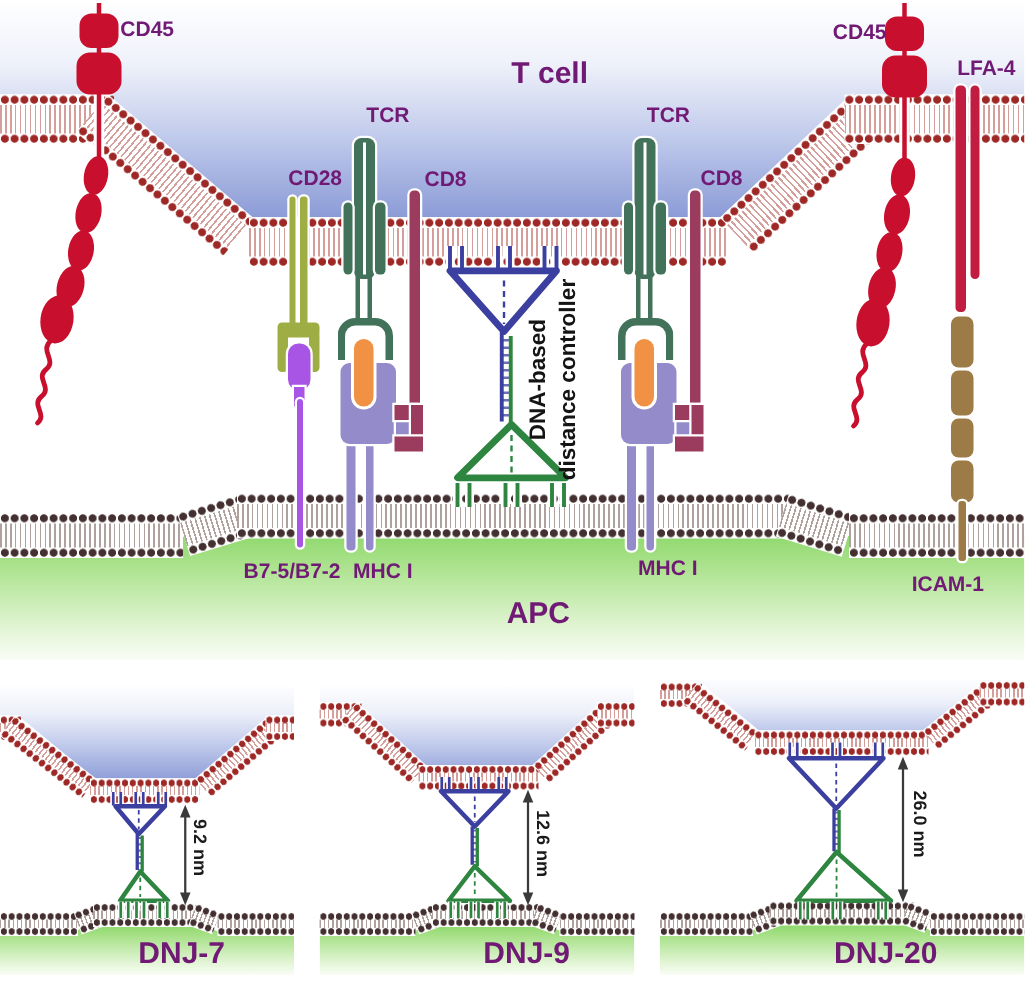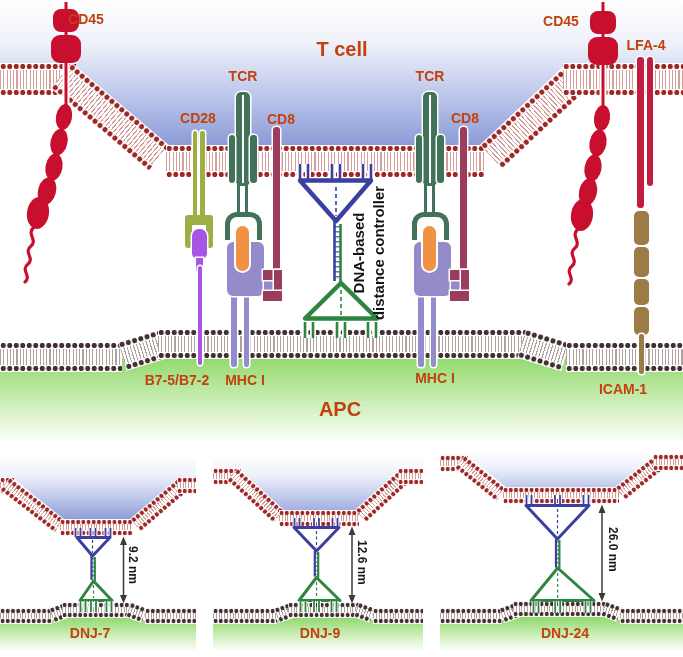--- a/index.html
+++ b/index.html
@@ -27,24 +27,24 @@
     repeating-linear-gradient(90deg,rgba(170,62,56,.5) 0 1px,rgba(0,0,0,0) 1px 2.8px) 0 5.4px/100% 6.2px no-repeat,
     #fff;}
   .memQ{height:16px;background:
     radial-gradient(circle at 2.6px 2.8px,#443031 1.9px,rgba(0,0,0,0) 2.3px) 0 0/5.2px 5.6px repeat-x,
     radial-gradient(circle at 2.6px 2.8px,#443031 1.9px,rgba(0,0,0,0) 2.3px) 0 100%/5.2px 5.6px repeat-x,
     repeating-linear-gradient(90deg,rgba(95,68,62,.5) 0 1px,rgba(0,0,0,0) 1px 2.8px) 0 5.2px/100% 5.6px no-repeat,
     #fff;}
   
   .pr{position:absolute;z-index:30;box-shadow:0 0 0 1.5px #fff;}
   .nosh{box-shadow:none;}
-  .lbl{position:absolute;z-index:50;font-weight:bold;font-size:14px;color:#c2410c;
-       text-align:center;white-space:nowrap;}
+  .lbl{position:absolute;z-index:50;font-weight:bold;font-size:14px;color:#701a75;
+       text-align:right;white-space:nowrap;}
   .big{font-size:20px;}
-  .dnj{font-size:14px;}
+  .dnj{font-size:20px;}
   .nm{position:absolute;z-index:50;font-weight:bold;font-size:12px;color:#1a1a1a;
       writing-mode:vertical-rl;white-space:nowrap;}
   .ctrl-label{position:absolute;z-index:50;left:296px;top:231px;width:150px;height:44px;
       transform:rotate(-90deg);text-align:center;font-weight:bold;font-size:15px;
       line-height:20px;color:#141414;}
   svg{position:absolute;left:0;top:0;z-index:40;}
   .z10{z-index:10;} .z1{z-index:1;}
 </style>
 </head>
 <body>
@@ -318,13 +318,13 @@
   <div>DNA-based</div>
   <div>distance controller</div>
 </div>
 
 <div class="nm" style="left:126px;top:546px;">9.2 nm</div>
 <div class="nm" style="left:355px;top:540px;">12.6 nm</div>
 <div class="nm" style="left:606px;top:527px;">26.0 nm</div>
 
 <div class="lbl dnj" style="left:30px;top:625px;width:120px;">DNJ-7</div>
 <div class="lbl dnj" style="left:260px;top:625px;width:120px;">DNJ-9</div>
-<div class="lbl dnj" style="left:505px;top:625px;width:120px;">DNJ-24</div>
+<div class="lbl dnj" style="left:505px;top:625px;width:120px;">DNJ-20</div>
 
 </body></html>

